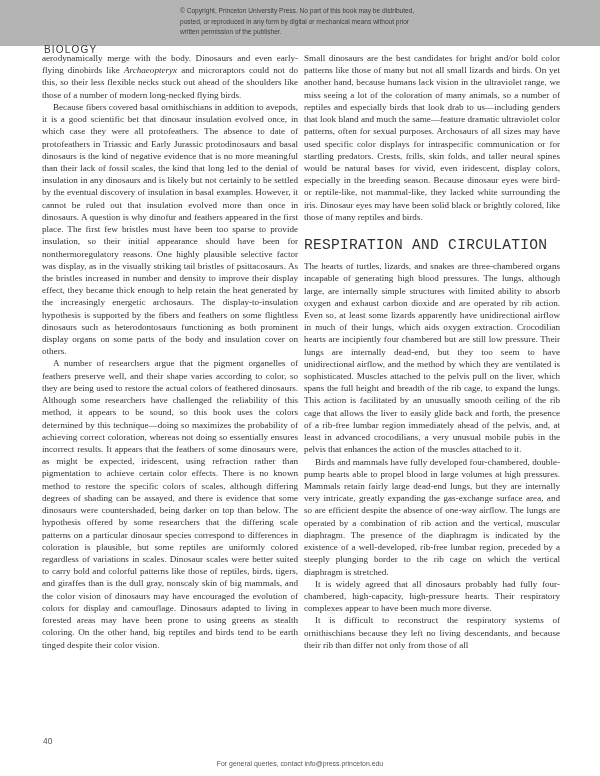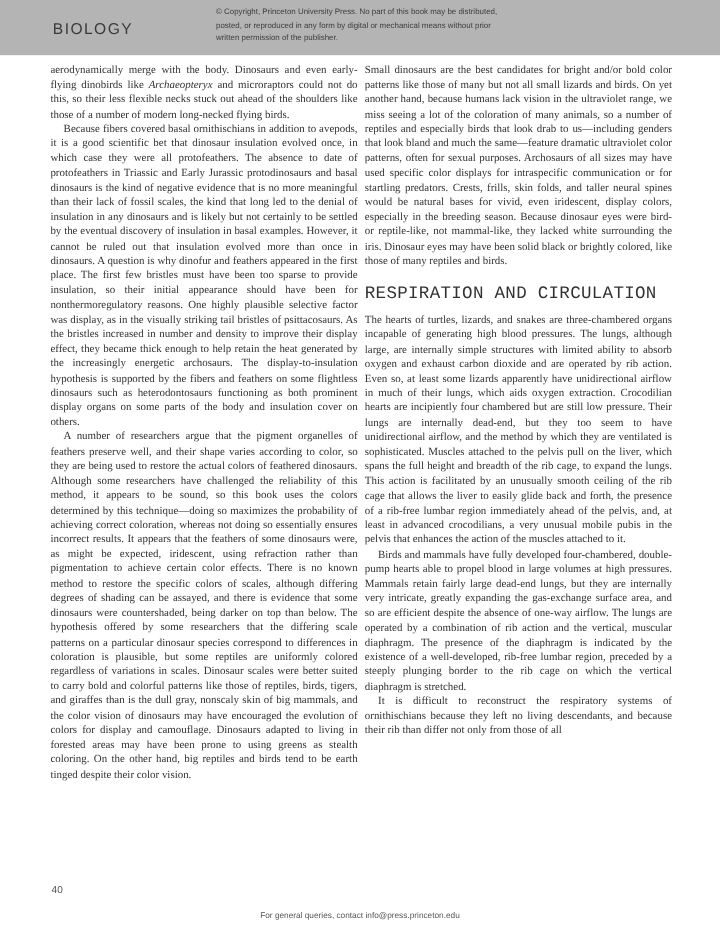--- a/index.html
+++ b/index.html
@@ -21,23 +21,23 @@
     position: absolute;
     left: 0;
     top: 0;
     width: 600px;
     height: 46px;
     background: #b4b4b4;
   }
   .running-head {
     position: absolute;
     left: 44px;
-    top: 16px;
+    top: 44px;
     font-family: "Liberation Sans", sans-serif;
-    font-size: 13px;
+    font-size: 10px;
     letter-spacing: 1.2px;
     color: #3a3a3a;
   }
   .copyright-note {
     position: absolute;
     left: 180px;
     top: 6px;
     width: 250px;
     font-family: "Liberation Sans", sans-serif;
     font-size: 6.6px;
@@ -117,19 +117,20 @@
     <p class="para no-indent">aerodynamically merge with the body. Dinosaurs and even early-flying dinobirds like <em>Archaeopteryx</em> and microraptors could not do this, so their less flexible necks stuck out ahead of the shoulders like those of a number of modern long-necked flying birds.</p>
     <p class="para">Because fibers covered basal ornithischians in addition to avepods, it is a good scientific bet that dinosaur insulation evolved once, in which case they were all protofeathers. The absence to date of protofeathers in Triassic and Early Jurassic protodinosaurs and basal dinosaurs is the kind of negative evidence that is no more meaningful than their lack of fossil scales, the kind that long led to the denial of insulation in any dinosaurs and is likely but not certainly to be settled by the eventual discovery of insulation in basal examples. However, it cannot be ruled out that insulation evolved more than once in dinosaurs. A question is why dinofur and feathers appeared in the first place. The first few bristles must have been too sparse to provide insulation, so their initial appearance should have been for nonthermoregulatory reasons. One highly plausible selective factor was display, as in the visually striking tail bristles of psittacosaurs. As the bristles increased in number and density to improve their display effect, they became thick enough to help retain the heat generated by the increasingly energetic archosaurs. The display-to-insulation hypothesis is supported by the fibers and feathers on some flightless dinosaurs such as heterodontosaurs functioning as both prominent display organs on some parts of the body and insulation cover on others.</p>
     <p class="para">A number of researchers argue that the pigment organelles of feathers preserve well, and their shape varies according to color, so they are being used to restore the actual colors of feathered dinosaurs. Although some researchers have challenged the reliability of this method, it appears to be sound, so this book uses the colors determined by this technique—doing so maximizes the probability of achieving correct coloration, whereas not doing so essentially ensures incorrect results. It appears that the feathers of some dinosaurs were, as might be expected, iridescent, using refraction rather than pigmentation to achieve certain color effects. There is no known method to restore the specific colors of scales, although differing degrees of shading can be assayed, and there is evidence that some dinosaurs were countershaded, being darker on top than below. The hypothesis offered by some researchers that the differing scale patterns on a particular dinosaur species correspond to differences in coloration is plausible, but some reptiles are uniformly colored regardless of variations in scales. Dinosaur scales were better suited to carry bold and colorful patterns like those of reptiles, birds, tigers, and giraffes than is the dull gray, nonscaly skin of big mammals, and the color vision of dinosaurs may have encouraged the evolution of colors for display and camouflage. Dinosaurs adapted to living in forested areas may have been prone to using greens as stealth coloring. On the other hand, big reptiles and birds tend to be earth tinged despite their color vision.</p>
   </div>
 
   <div class="column column-right">
     <p class="para no-indent">Small dinosaurs are the best candidates for bright and/or bold color patterns like those of many but not all small lizards and birds. On yet another hand, because humans lack vision in the ultraviolet range, we miss seeing a lot of the coloration of many animals, so a number of reptiles and especially birds that look drab to us—including genders that look bland and much the same—feature dramatic ultraviolet color patterns, often for sexual purposes. Archosaurs of all sizes may have used specific color displays for intraspecific communication or for startling predators. Crests, frills, skin folds, and taller neural spines would be natural bases for vivid, even iridescent, display colors, especially in the breeding season. Because dinosaur eyes were bird- or reptile-like, not mammal-like, they lacked white surrounding the iris. Dinosaur eyes may have been solid black or brightly colored, like those of many reptiles and birds.</p>
     <h2 class="section-heading">RESPIRATION AND CIRCULATION</h2>
     <p class="para no-indent">The hearts of turtles, lizards, and snakes are three-chambered organs incapable of generating high blood pressures. The lungs, although large, are internally simple structures with limited ability to absorb oxygen and exhaust carbon dioxide and are operated by rib action. Even so, at least some lizards apparently have unidirectional airflow in much of their lungs, which aids oxygen extraction. Crocodilian hearts are incipiently four chambered but are still low pressure. Their lungs are internally dead-end, but they too seem to have unidirectional airflow, and the method by which they are ventilated is sophisticated. Muscles attached to the pelvis pull on the liver, which spans the full height and breadth of the rib cage, to expand the lungs. This action is facilitated by an unusually smooth ceiling of the rib cage that allows the liver to easily glide back and forth, the presence of a rib-free lumbar region immediately ahead of the pelvis, and, at least in advanced crocodilians, a very unusual mobile pubis in the pelvis that enhances the action of the muscles attached to it.</p>
     <p class="para">Birds and mammals have fully developed four-chambered, double-pump hearts able to propel blood in large volumes at high pressures. Mammals retain fairly large dead-end lungs, but they are internally very intricate, greatly expanding the gas-exchange surface area, and so are efficient despite the absence of one-way airflow. The lungs are operated by a combination of rib action and the vertical, muscular diaphragm. The presence of the diaphragm is indicated by the existence of a well-developed, rib-free lumbar region, preceded by a steeply plunging border to the rib cage on which the vertical diaphragm is stretched.</p>
+    <p class="para">It is widely agreed that all dinosaurs probably had fully four-chambered, high-capacity, high-pressure hearts. Their respiratory complexes appear to have been much more diverse.</p>
     <p class="para">It is difficult to reconstruct the respiratory systems of ornithischians because they left no living descendants, and because their rib than differ not only from those of all</p>
   </div>
 
 </div>
 
 <div class="folio">40</div>
 <div class="footer-note">For general queries, contact info@press.princeton.edu</div>
 
 </body></html>

